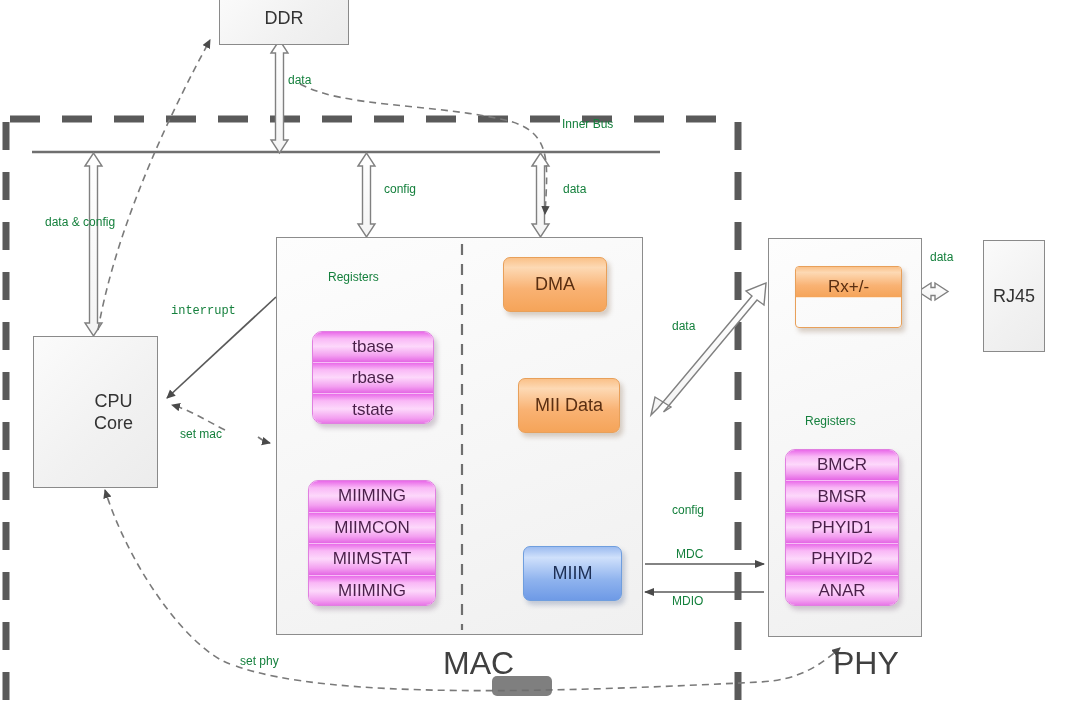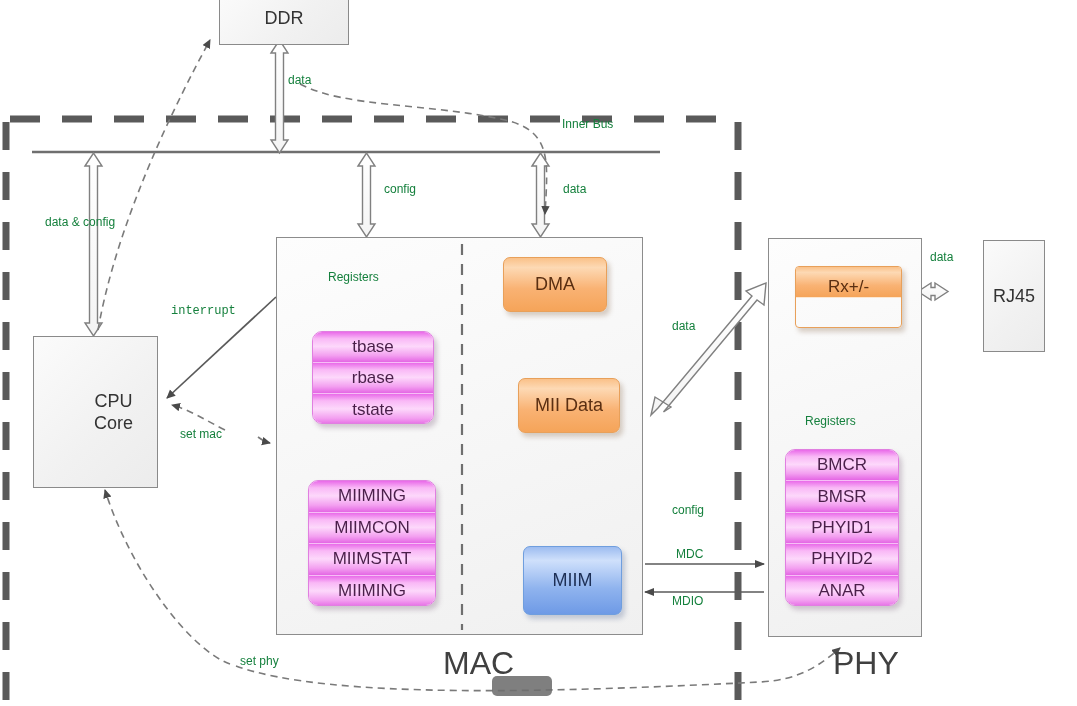--- a/index.html
+++ b/index.html
@@ -348,21 +348,21 @@
   </div>
 
   <div class="omod" style="left:503px; top:257px; width:104px; height:55px;">
     <span>DMA</span>
   </div>
 
   <div class="omod" style="left:518px; top:378px; width:102px; height:55px;">
     <span>MII Data</span>
   </div>
 
-  <div class="bmod" style="left:523px; top:546px; width:99px; height:69px;">
+  <div class="bmod" style="left:523px; top:546px; width:99px; height:55px;">
     <span>MIIM</span>
   </div>
 
   <div class="ostack" style="left:795px; top:266px; width:107px; height:62px;">
     <div class="orow" style="height:31px;">
         <span>Rx+/-</span>
       </div>
     <div class="orow" style="height:31px;">
         <span>Tx+/-</span>
       </div>

